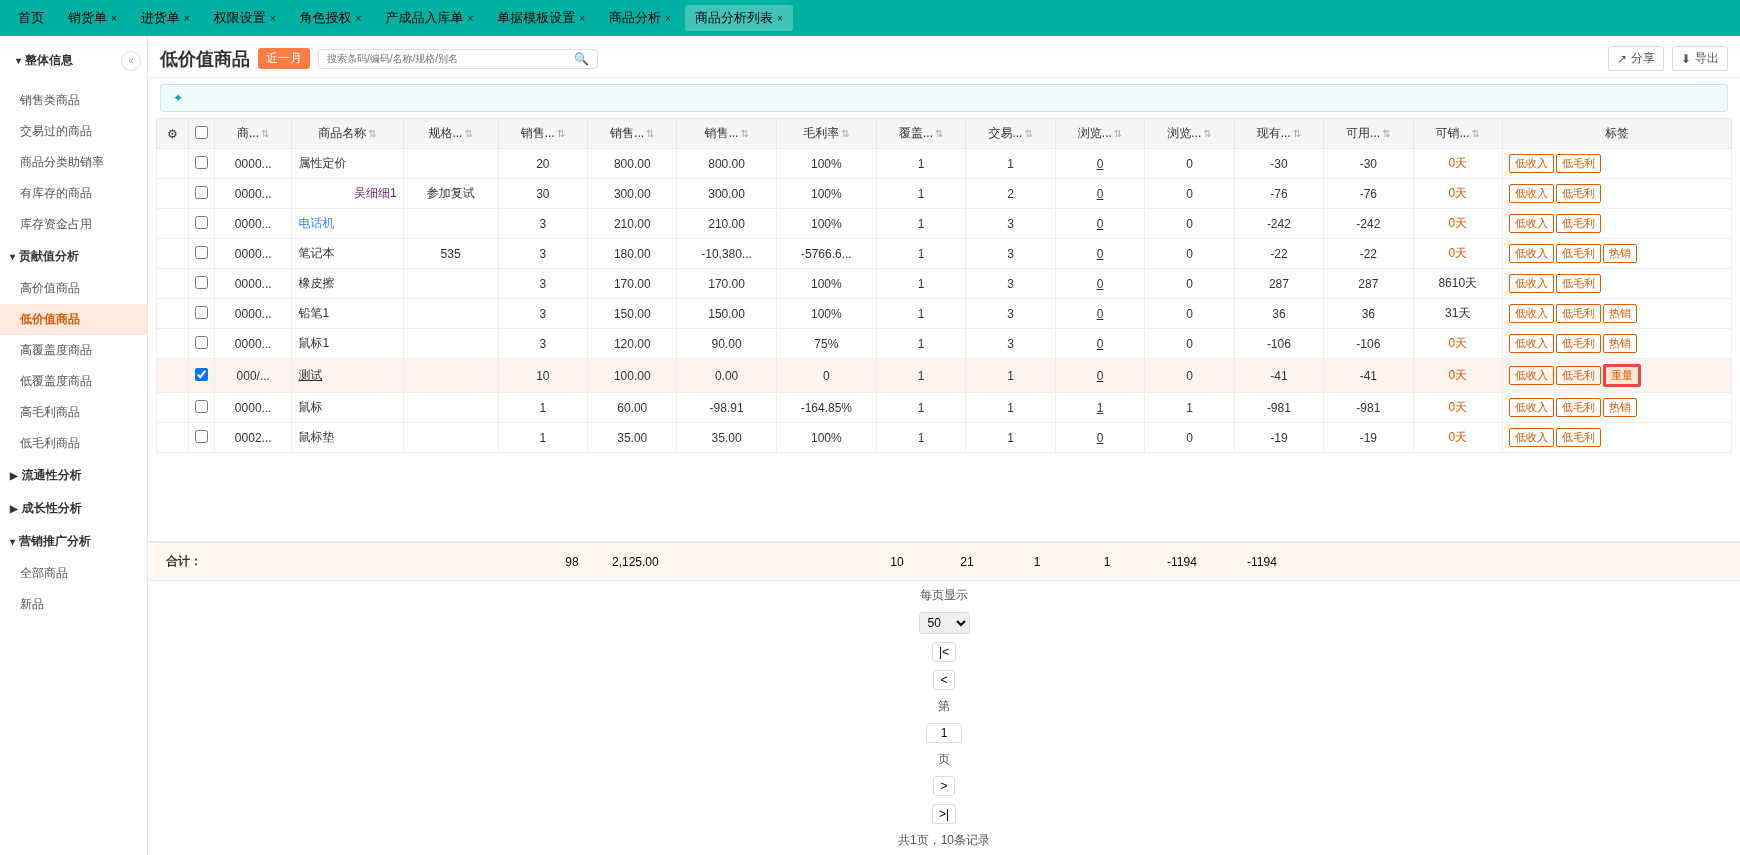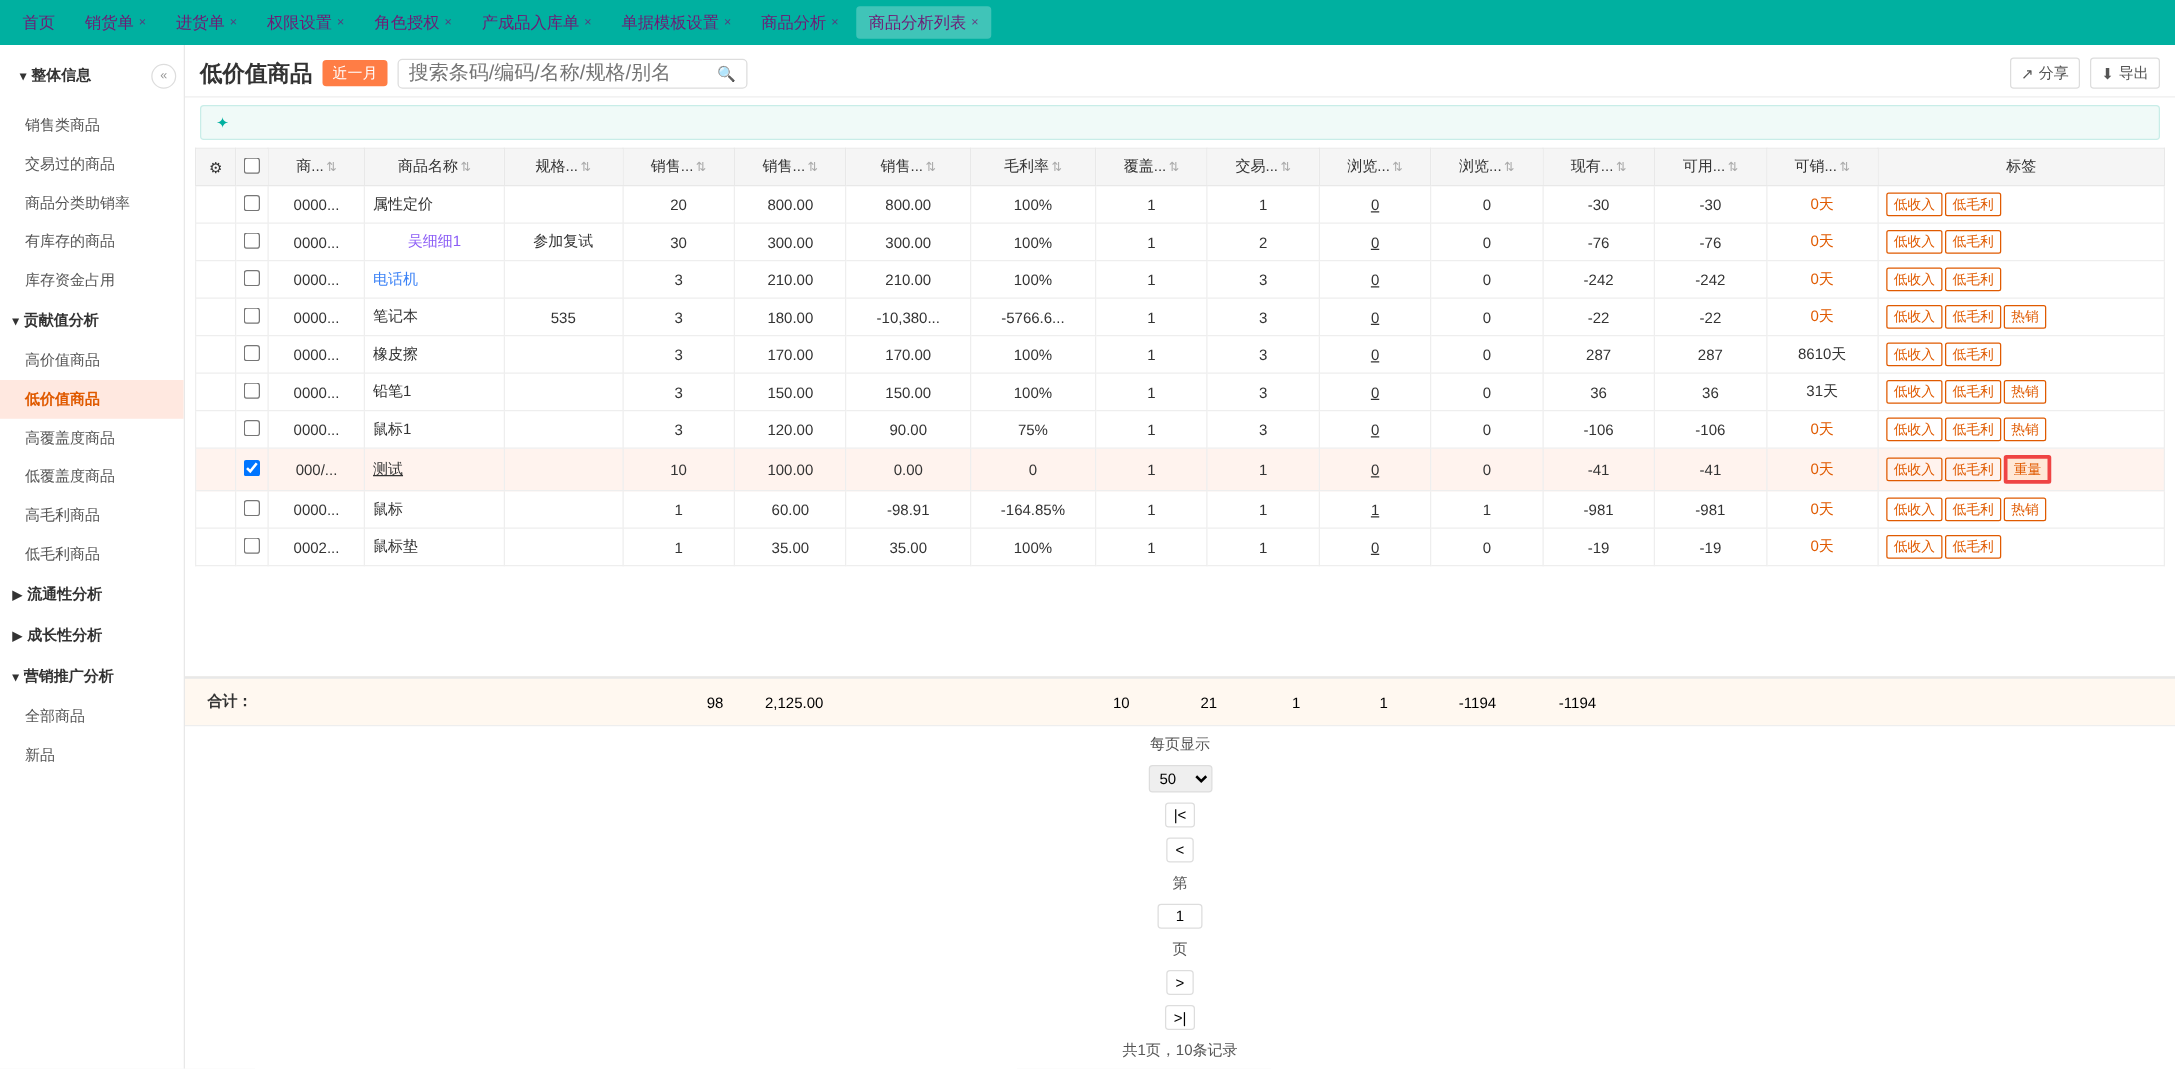--- a/index.html
+++ b/index.html
@@ -8,21 +8,21 @@
     
     .top-nav {
       display: flex;
       align-items: center;
       background: #00b0a0;
       height: 36px;
       padding: 0 8px;
       gap: 4px;
     }
     .top-nav .nav-item {
-      color: #701a75;
+      color: #000000;
       padding: 4px 10px;
       cursor: pointer;
       font-size: 13px;
       white-space: nowrap;
       border-radius: 3px;
       display: flex;
       align-items: center;
       gap: 4px;
     }
     .top-nav .nav-item.active { background: rgba(255,255,255,0.25); }
@@ -96,21 +96,21 @@
       align-items: center;
       border: 1px solid #ddd;
       border-radius: 4px;
       padding: 2px 8px;
       flex: 1;
       max-width: 280px;
     }
     .search-box input {
       border: none;
       outline: none;
-      font-size: 16px;
+      font-size: 10px;
       color: #999;
       width: 100%;
       background: transparent;
     }
     .header-actions {
       margin-left: auto;
       display: flex;
       gap: 8px;
     }
     .action-btn {
@@ -441,21 +441,21 @@
       <td>0</td>
       <td>-30</td>
       <td>-30</td>
       <td><span class="days-0">0天</span></td>
       <td style="text-align:left;"><span class="tag tag-orange">低收入</span><span class="tag tag-orange">低毛利</span></td>
     </tr>
             <tr>
       <td></td>
       <td class="checkbox-cell"><input type="checkbox" style=""></td>
       <td>0000...</td>
-      <td style="text-align:center;cursor:pointer;color:#8b5cf6;">吴细细1</td>
+      <td style="text-align:right;cursor:pointer;color:#701a75;">吴细细1</td>
       <td>参加复试</td>
       <td>30</td>
       <td>300.00</td>
       <td>300.00</td>
       <td>100%</td>
       <td>1</td>
       <td>2</td>
       <td><span class="link-underline">0</span></td>
       <td>0</td>
       <td>-76</td>

